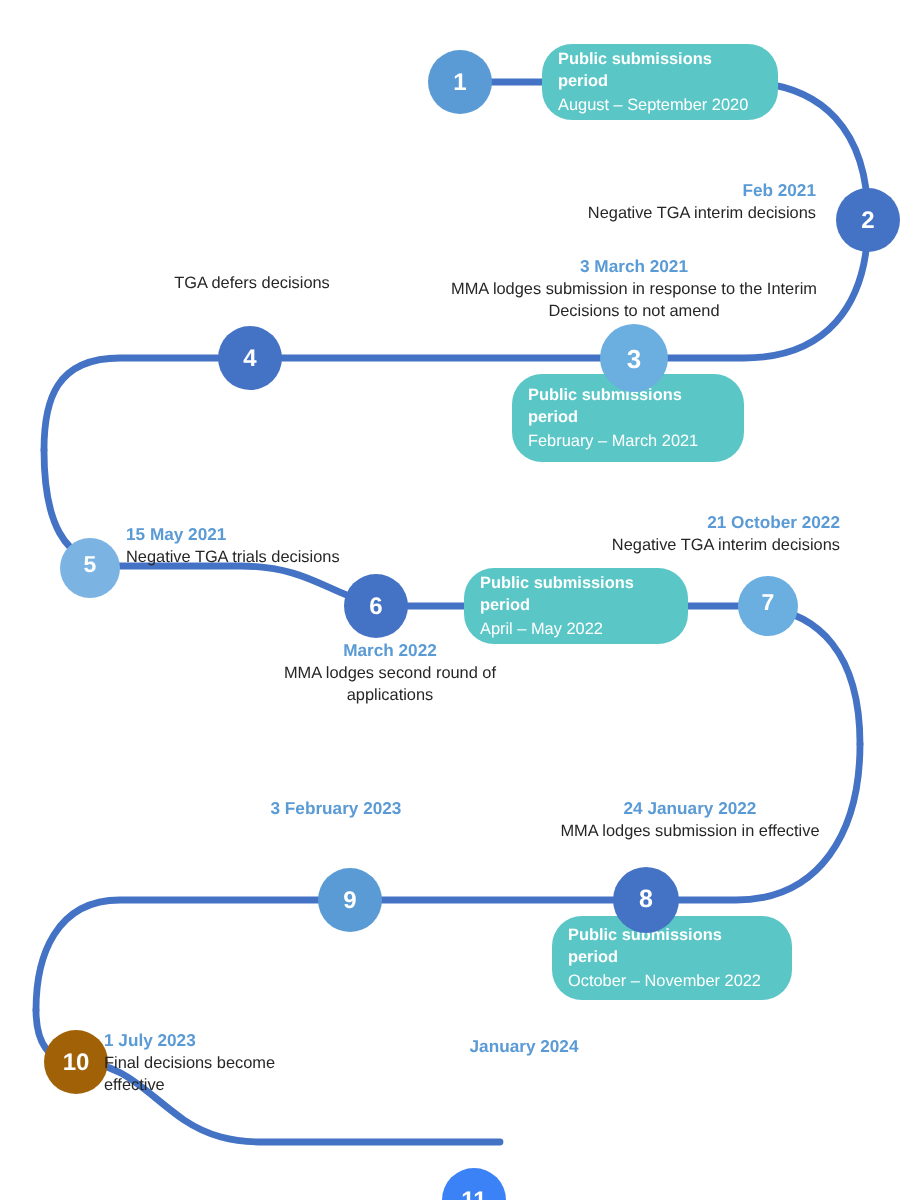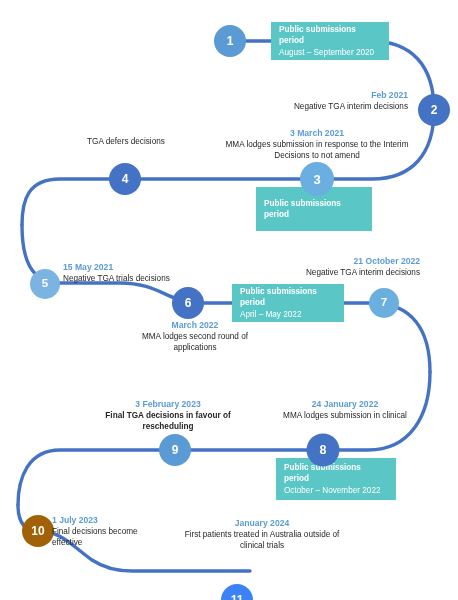--- a/index.html
+++ b/index.html
@@ -44,20 +44,21 @@
     background: #5BC6C6;
     color: #ffffff;
     box-sizing: border-box;
     display: flex;
     flex-direction: column;
     justify-content: center;
     padding: 6px 8px;
     font-size: 8.2px;
     line-height: 1.35;
     transform: translate(-50%, -50%);
+    border-radius: 15px;
   }
   .period-box .pb-title {
     font-weight: bold;
   }
   .label {
     position: absolute;
     box-sizing: border-box;
     line-height: 1.3;
   }
   .label .lab-date {
@@ -102,20 +103,21 @@
              C 62 531 72 546 92 560 C 104 568 116 571 132 571 L 250 571"></path>
   </svg>
 
   <div class="period-box" style="left:330px; top:41px; width:118px; height:38px;">
     <span class="pb-title">Public submissions period</span>
     <span class="pb-range">August  – September 2020</span>
   </div>
 
   <div class="period-box" style="left:314px; top:209px; width:116px; height:44px;">
     <span class="pb-title">Public submissions period</span>
+    <span class="pb-range">February – March 2021</span>
   </div>
 
   <div class="period-box" style="left:288px; top:303px; width:112px; height:38px;">
     <span class="pb-title">Public submissions period</span>
     <span class="pb-range">April – May 2022</span>
   </div>
 
   <div class="period-box" style="left:336px; top:479px; width:120px; height:42px;">
     <span class="pb-title">Public submissions period</span>
     <span class="pb-range">October – November 2022</span>
@@ -190,31 +192,29 @@
     <span class="lab-desc">MMA lodges second round of applications</span>
   </div>
 
   <div class="label align-right" style="left:234px; top:256px; width:186px;">
     <span class="lab-date">21 October 2022</span>
     <span class="lab-desc">Negative TGA interim decisions</span>
   </div>
 
   <div class="label align-center" style="left:258px; top:399px; width:174px;">
     <span class="lab-date">24 January 2022</span>
-    <span class="lab-desc">MMA lodges submission in clinical</span>
+    <span class="lab-desc">MMA lodges submission in effective</span>
   </div>
 
   <div class="label align-center bold-desc" style="left:103px; top:399px; width:130px;">
     <span class="lab-date">3 February 2023</span>
-    <span class="lab-desc">Final TGA decisions in favour of rescheduling</span>
   </div>
 
   <div class="label align-left" style="left:52px; top:515px; width:96px;">
     <span class="lab-date">1 July 2023</span>
     <span class="lab-desc">Final decisions become effective</span>
   </div>
 
   <div class="label align-center" style="left:172px; top:518px; width:180px;">
     <span class="lab-date">January 2024</span>
-    <span class="lab-desc">First patients treated in Australia outside of clinical trials</span>
   </div>
 
 </div>
 
 </body></html>

